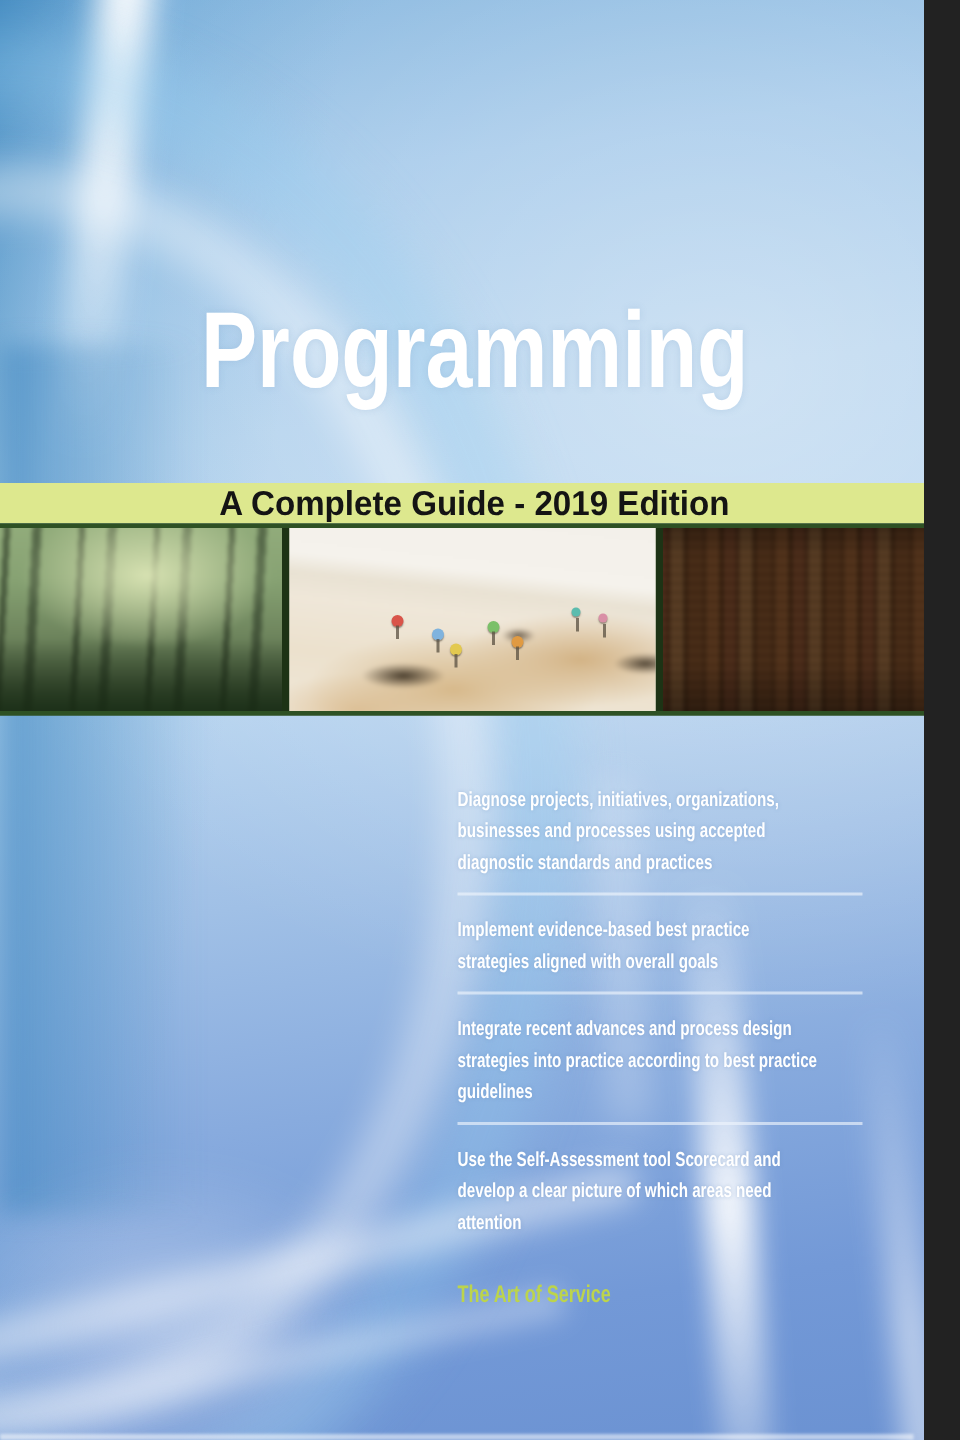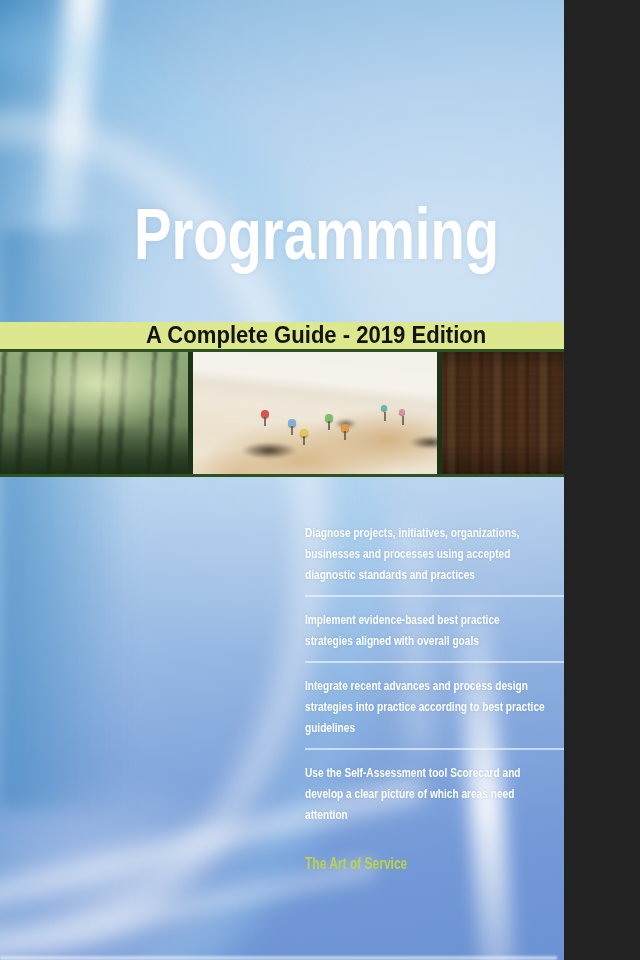--- a/index.html
+++ b/index.html
@@ -1,17 +1,17 @@
 <!DOCTYPE html>
 <html style="--band-bg: #dde88e; --band-text: #141414; --title-text: #ffffff; --bullet-text: #ffffff; --publisher-text: #bcd44c; --photo-border: #2e5124;"><head>
 <meta charset="utf-8">
 <style>
   html,body{margin:0;padding:0;background:#222;}
   .cover{
-    position:relative; width:564px; height:960px; overflow:hidden;
+    position:relative; width:616px; height:960px; overflow:hidden;
     font-family:"Liberation Sans", sans-serif;
     background:#9cc2e6;
   }
   
   .bg-base{position:absolute;inset:0;
     background:
       radial-gradient(ellipse 900px 700px at 78% 26%, rgba(255,255,255,.40), rgba(255,255,255,0) 62%),
       linear-gradient(100deg, rgba(35,118,178,.60) 0%, rgba(88,158,208,.30) 11%, rgba(255,255,255,0) 30%),
       linear-gradient(172deg, #7fb2dc 0%, #9cc4e8 14%, #aecfec 30%, #b5d3ef 46%, #a0c0e6 60%, #88abde 74%, #7399d7 88%, #6b92d2 100%);
   }

